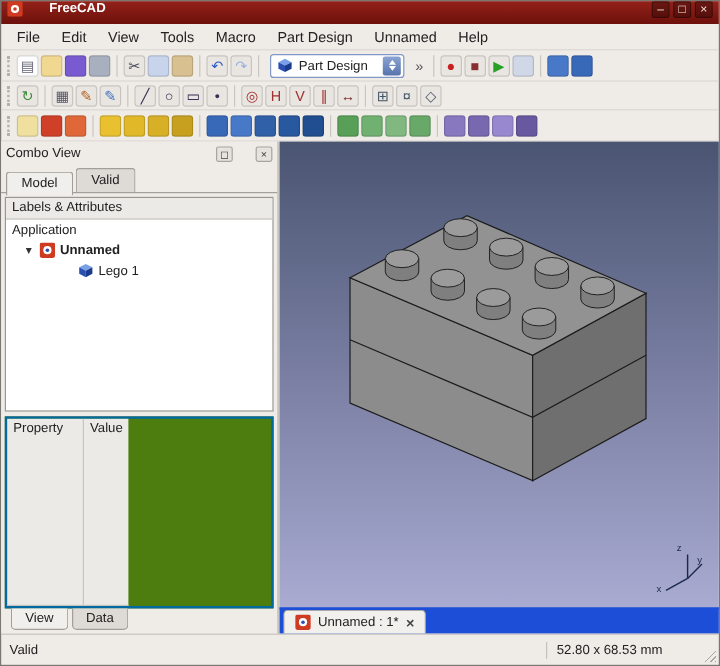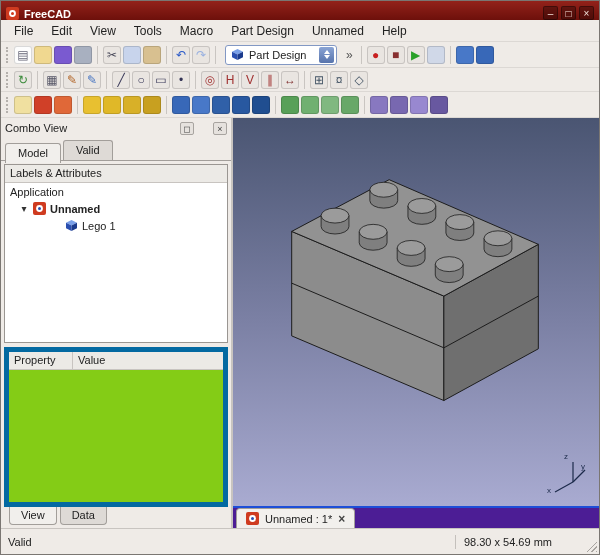--- a/index.html
+++ b/index.html
@@ -14,22 +14,22 @@
     width:600px; height:555px;
     display:flex; flex-direction:column;
     background:#efebe7;
     border:1px solid #7a7672;
   }
 
   
   .titlebar {
     height:19px; flex:0 0 19px;
     background:linear-gradient(#93221a,#6d100b);
-    color:#fff; display:flex; align-items:flex-end;
-    padding:0 5px; gap:5px;
+    color:#fff; display:flex; align-items:flex-start;
+    padding:0 5px; gap:22px;
   }
   .titlebar .title { font-weight:bold; font-size:11px; }
   .win-controls { margin-left:auto; display:flex; gap:3px; }
   .win-btn {
     width:15px; height:14px; font-size:10px; line-height:13px;
     text-align:center; color:#f2e2da;
     background:rgba(0,0,0,.28); border:1px solid rgba(0,0,0,.35);
     border-radius:2px;
   }
 
@@ -124,22 +124,22 @@
   .r0 { padding-left:5px; }
   .r1 { padding-left:14px; }
   .r2 { padding-left:60px; }
   .bold { font-weight:bold; }
   .arrow { font-size:10px; color:#333; width:10px; text-align:center; }
 
   .splitter { height:4px; flex:0 0 4px; }
 
   .prop-wrap {
     flex:0 0 160px; margin:0 3px;
-    background:#84cc16; border:5px solid #0369a1;
-    display:flex; flex-direction:column;
+    background:#4d7c0f; border:2px solid #0369a1;
+    display:flex; 
   }
   .prop-header { display:flex; flex:0 0 18px; background:#eceae6; border-bottom:1px solid #c8c4c0; font-size:11px; }
   .prop-header .c1 { width:64px; padding:2px 5px; border-right:1px solid #c8c4c0; }
   .prop-header .c2 { flex:1; padding:2px 5px; }
   .prop-body { flex:1; }
 
   .panel-bottom-tabs {
     height:21px; flex:0 0 21px;
     display:flex; align-items:flex-start; padding:0 8px;
   }
@@ -160,21 +160,21 @@
   .viewport svg.scene { position:absolute; inset:0; width:100%; height:100%; }
   .axis { position:absolute; right:10px; bottom:6px; width:46px; height:46px; }
   .axis svg { position:absolute; inset:0; }
   .axis .al { position:absolute; font-size:8px; color:#1c2a4a; }
   .al-z { left:21px; top:-2px; }
   .al-y { left:38px; top:8px; }
   .al-x { left:4px; top:32px; }
 
   .mdi-bar {
     height:22px; flex:0 0 22px;
-    background:#4c1d95; border-top:2px solid #1d4ed8;
+    background:#1d4ed8; border-top:2px solid #1d4ed8;
     display:flex; align-items:flex-end; padding-left:3px;
   }
   .mdi-tab {
     height:20px; display:flex; align-items:center; gap:6px;
     background:#f2f0ed; border:1px solid #a29e9a; border-bottom:none;
     border-radius:4px 4px 0 0; padding:0 9px; font-size:11px;
   }
   .mdi-close { color:#444; font-weight:bold; font-size:12px; }
 
   
@@ -424,17 +424,17 @@
           <span class="mdi-close">×</span>
         </span>
       </div>
     </div>
   </div>
 
   <div class="statusbar">
     <span>Valid</span>
     <span class="sb-spacer"></span>
     <span class="sb-sep"></span>
-    <span class="sb-right">98.30 x 54.69 mm</span>
+    <span class="sb-right">52.80 x 68.53 mm</span>
     <span class="grip"></span>
   </div>
 
 </div>
 
 </body></html>

